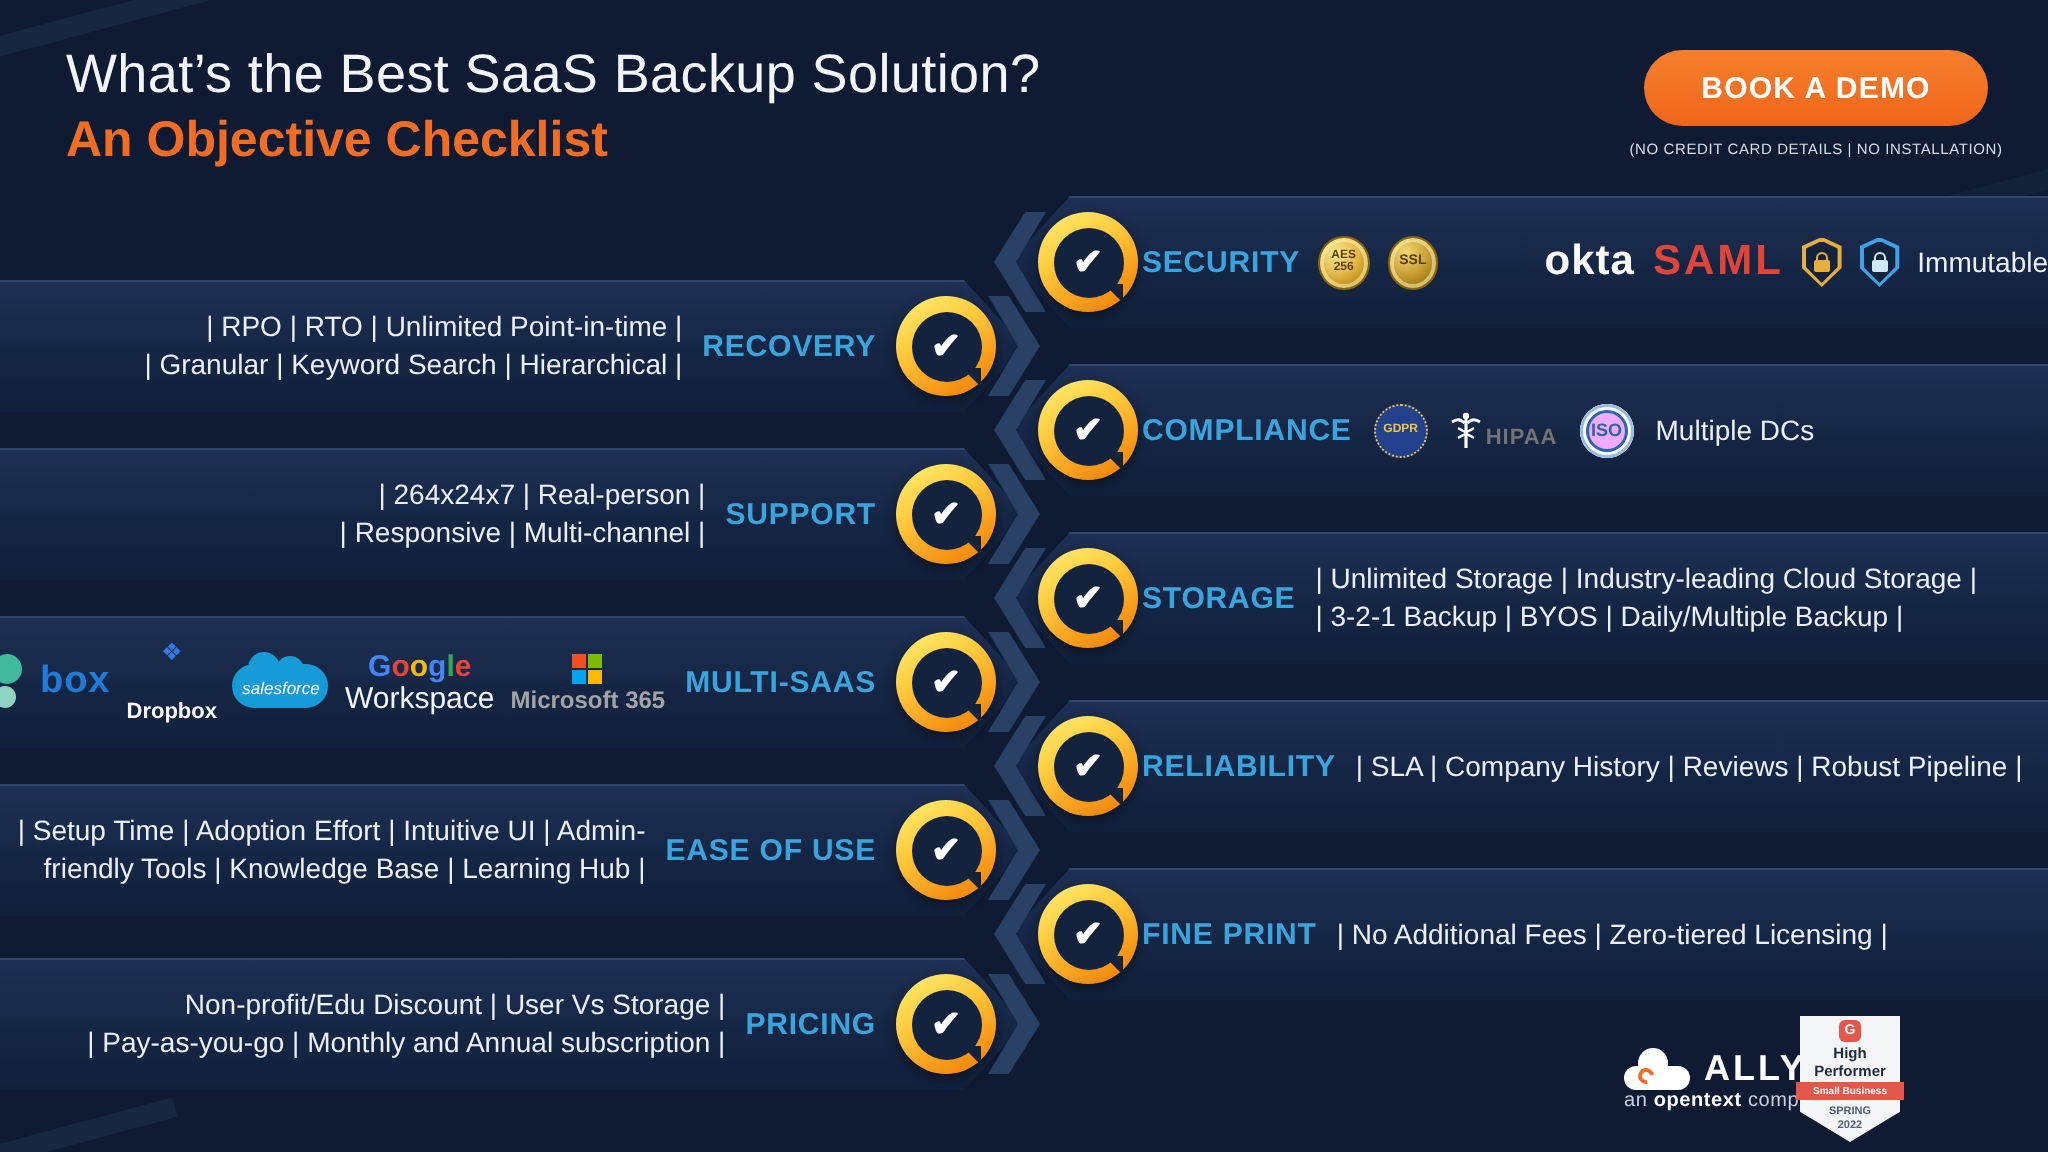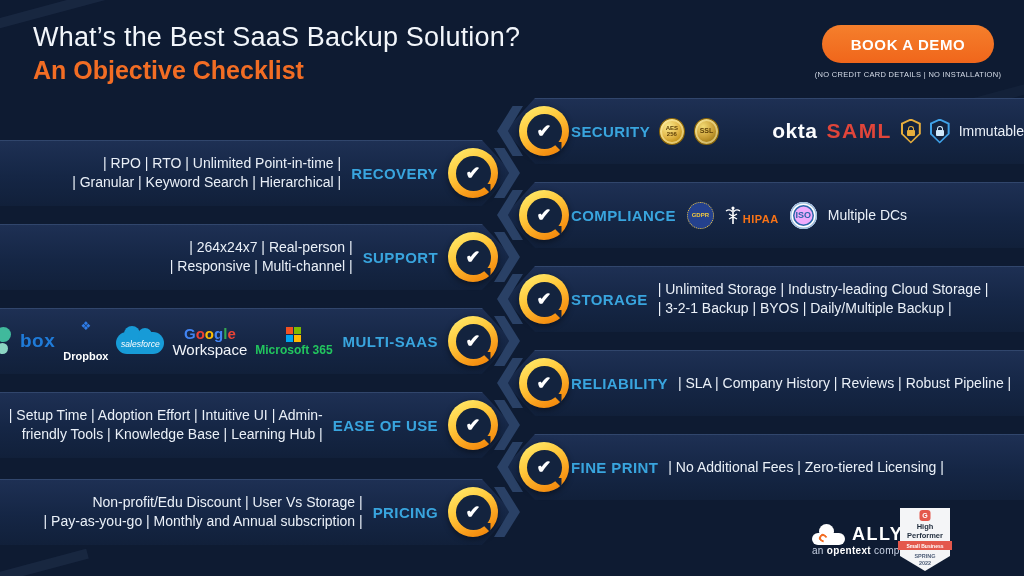--- a/index.html
+++ b/index.html
@@ -74,21 +74,21 @@
   .lock { position:relative; width:8px; height:6px; border-radius:1px; margin-top:3px; }
   .lock::before { content:''; position:absolute; top:-4px; left:1px; width:4px; height:4px;
                   border:1.5px solid; border-bottom:none; border-radius:4px 4px 0 0; }
   .shield.gold .lock { background:#E7AE3C; } .shield.gold .lock::before { border-color:#E7AE3C; }
   .shield.blue .lock { background:#CFE9FB; } .shield.blue .lock::before { border-color:#CFE9FB; }
   .badge-text { color:#EAF0F8; font-size:14px; }
 
   
   .gdpr { width:27px; height:27px; border-radius:50%; background:#24418D; border:1.5px dotted #F3C93F;
           color:#F3C93F; font-size:6px; font-weight:bold; display:flex; align-items:center; justify-content:center; }
-  .hipaa { display:flex; align-items:flex-end; gap:2px; color:#f97316; }
+  .hipaa { display:flex; align-items:flex-end; gap:2px; color:#737373; }
   .hipaa .hlabel { font-weight:bold; font-size:11px; letter-spacing:.5px; }
   .iso { width:27px; height:27px; border-radius:50%; background:#f0abfc; color:#2B66A9;
          display:flex; align-items:center; justify-content:center; font-size:9px; font-weight:bold;
          box-shadow:inset 0 0 0 1.5px #9DBCD9, inset 0 0 0 3px #fff, inset 0 0 0 4.5px #2B66A9; }
 
   
   .logos { display:flex; align-items:center; gap:8px; white-space:nowrap; }
   .sp { position:relative; width:28px; height:28px; }
   .sp .c1 { position:absolute; top:0; right:1px; width:15px; height:15px; border-radius:50%; background:#40B99C; }
   .sp .c2 { position:absolute; bottom:1px; right:4px; width:11px; height:11px; border-radius:50%; background:#8CD5C3; }
@@ -102,21 +102,21 @@
   .sf .blob::after { content:''; position:absolute; top:-4px; left:22px; width:14px; height:14px; border-radius:50%; background:#179BD7; }
   .sf .sftext { position:absolute; bottom:6px; width:100%; text-align:center; color:#fff; font-size:8.5px; font-style:italic; z-index:2; }
   .gws { display:flex; flex-direction:column; align-items:center; line-height:1; }
   .google { font-weight:bold; font-size:15px; }
   .g-b{color:#4285F4}.g-r{color:#EA4335}.g-y{color:#FBBC05}.g-g{color:#34A853}
   .workspace { color:#F2F5FA; font-size:15px; margin-top:1px; }
   .ms { display:flex; flex-direction:column; align-items:center; line-height:1; }
   .msgrid { display:grid; grid-template-columns:7px 7px; gap:1px; margin-bottom:2px; }
   .msgrid i { width:7px; height:7px; display:block; }
   .ms-1{background:#F25022}.ms-2{background:#7FBA00}.ms-3{background:#00A4EF}.ms-4{background:#FFB900}
-  .mstext { color:#22c55e; font-size:12px; font-weight:bold; }
+  .mstext { color:#a3a3a3; font-size:12px; font-weight:bold; }
 
   
   .brand { position:absolute; left:812px; top:524px; }
   .brand-top { display:flex; align-items:center; gap:7px; }
   .cloud-icon { position:relative; width:33px; height:21px; }
   .cloud-icon::before { content:''; position:absolute; bottom:0; left:0; width:33px; height:12px; background:#fff; border-radius:7px; }
   .cloud-icon::after { content:''; position:absolute; top:0; left:7px; width:15px; height:15px; background:#fff; border-radius:50%; }
   .c-arc { position:absolute; z-index:2; left:7px; bottom:3px; width:8px; height:8px;
            border:2.5px solid #F26D24; border-right-color:transparent; border-radius:50%; transform:rotate(35deg); }
   .brand-name { font-size:18px; letter-spacing:1.5px; color:#fff; }

